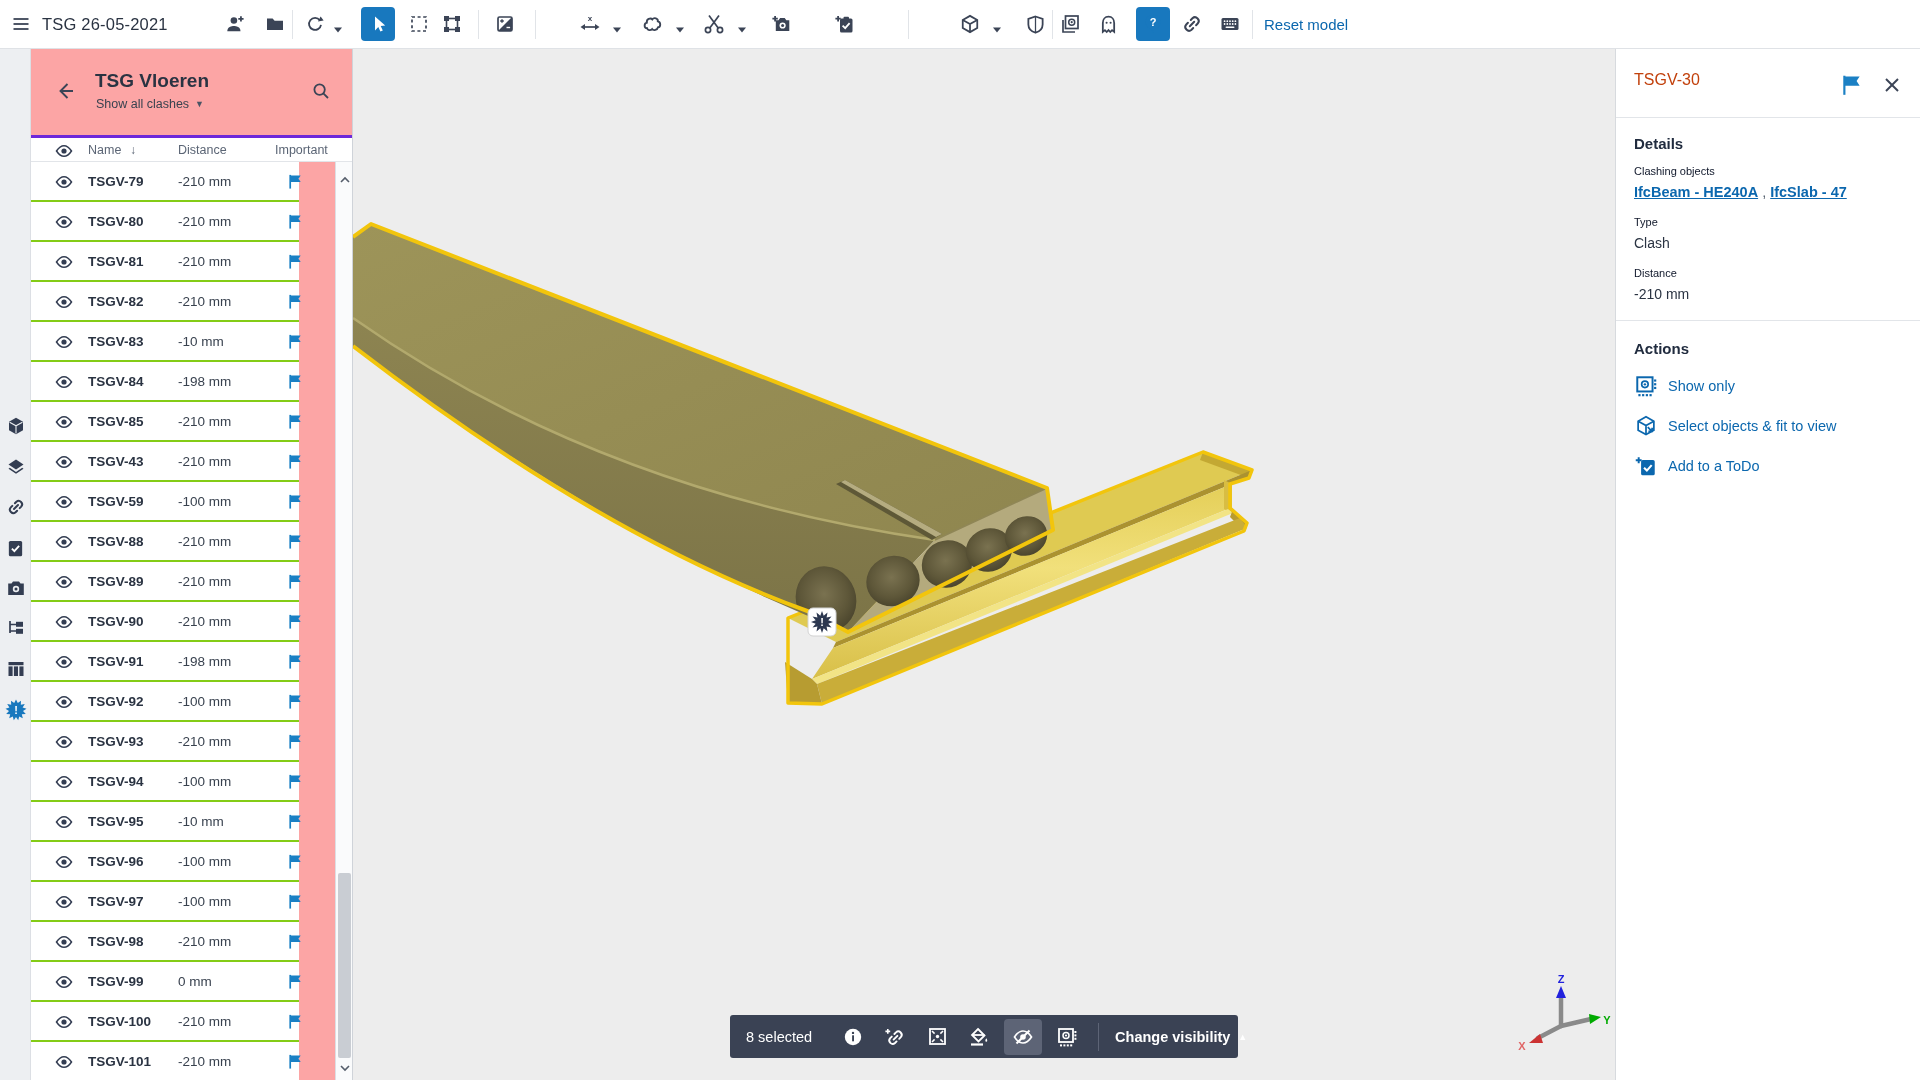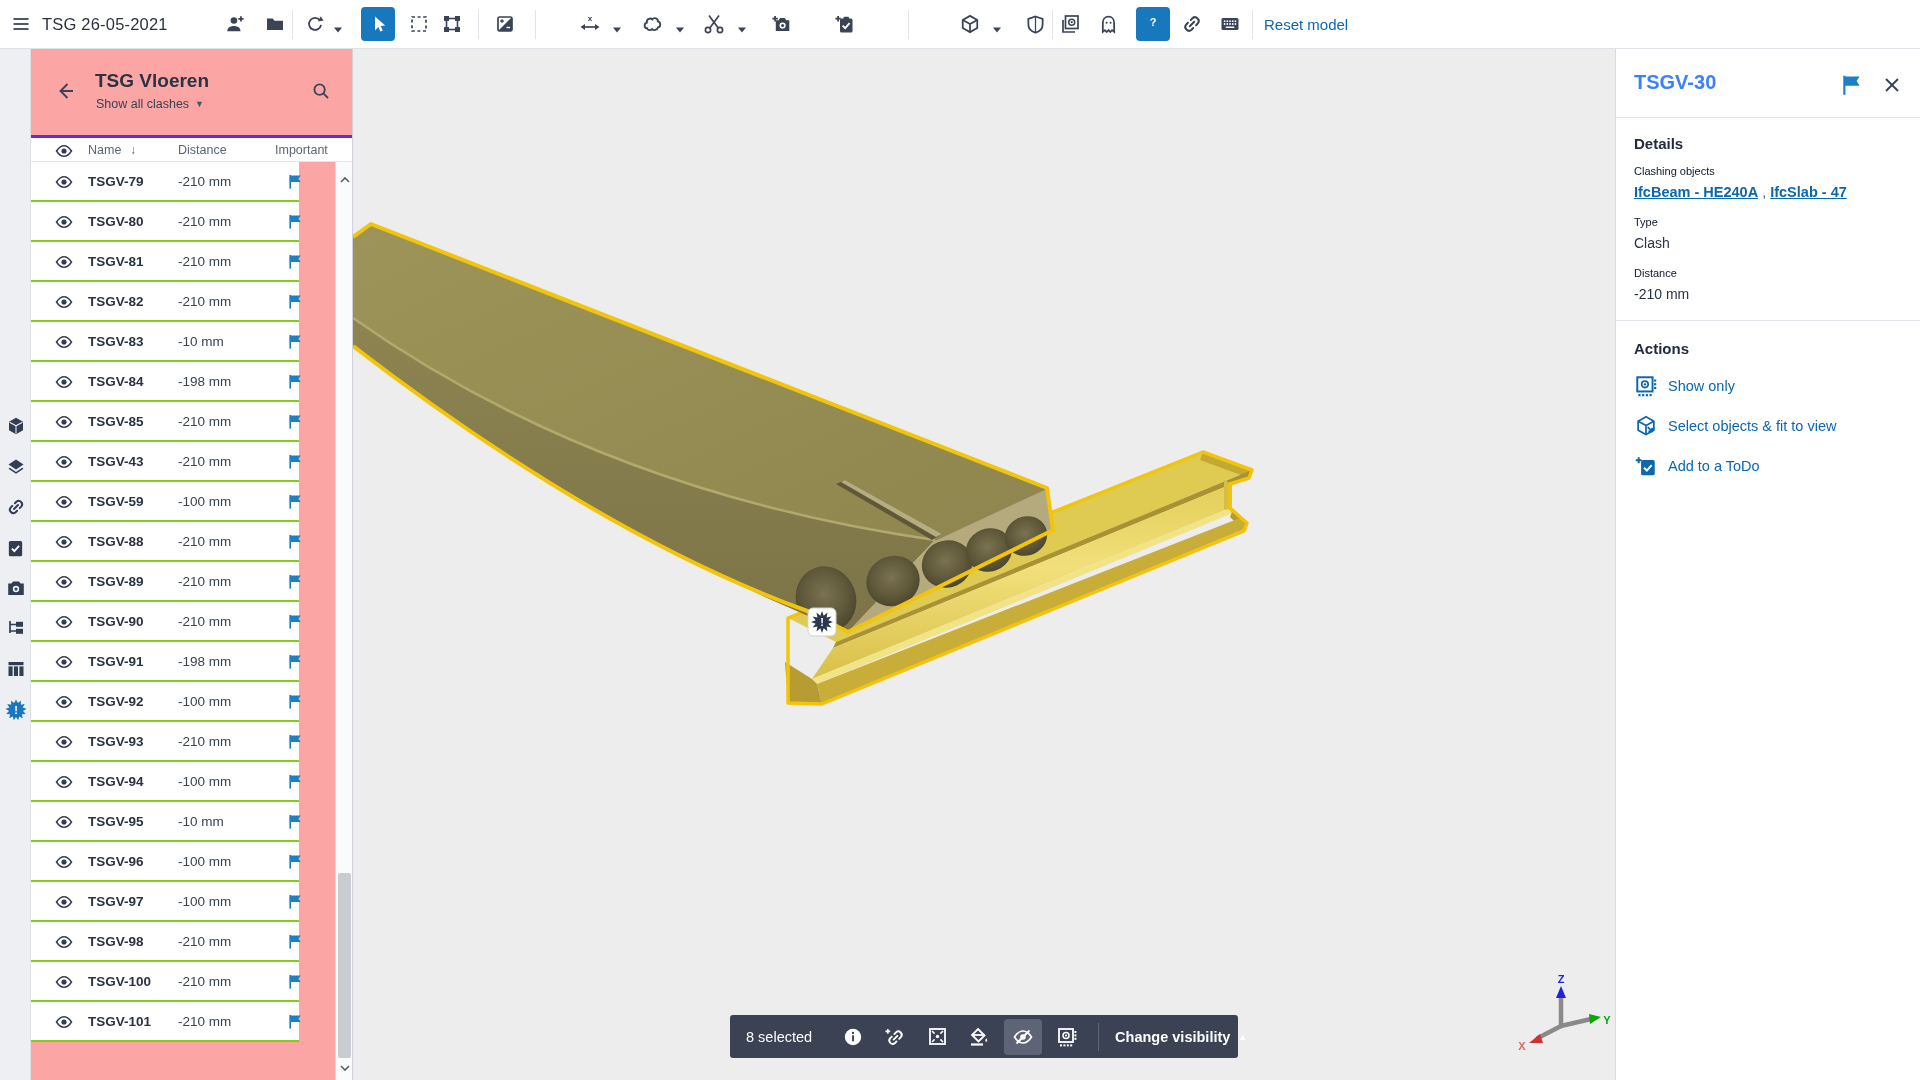--- a/index.html
+++ b/index.html
@@ -53,21 +53,21 @@
   .bb-btn-active { width:38px; height:36px; background:#5d6476; border-radius:4px; display:flex; align-items:center; justify-content:center; margin:0 4px; cursor:pointer; flex:none; }
   .bb-divider { width:1px; height:28px; background:#5d6476; margin:0 10px; flex:none; }
   #bb-changevis { font-size:14.5px; font-weight:700; color:#fff; margin-left:6px; cursor:pointer; white-space:nowrap; }
   #bb-vis-caret { color:#fff; font-size:9px; margin-left:8px; cursor:pointer; }
 
   
   #axis { position:absolute; left:1160px; top:925px; width:100px; height:90px; z-index:10; }
 
   
   #panel { position:absolute; left:1615px; top:49px; width:305px; height:1031px; background:#fff; border-left:1px solid #d7dade; z-index:20; }
-  #p-title { position:absolute; left:18px; top:22px; font-size:20px; font-weight:700; color:#3b82f6; }
+  #p-title { position:absolute; left:18px; top:22px; font-size:16px; font-weight:400; color:#c2410c; }
   #p-flag { position:absolute; left:224px; top:24px; width:24px; height:24px; cursor:pointer; }
   #p-close { position:absolute; left:263px; top:23px; width:26px; height:26px; cursor:pointer; display:flex; align-items:center; justify-content:center; color:#3b4456; font-size:20px; }
   .p-divider { position:absolute; left:0; width:305px; height:1px; background:#e2e5e9; }
   .p-h { position:absolute; left:18px; font-size:15px; font-weight:700; color:#212c3f; }
   .p-label { position:absolute; left:18px; font-size:11px; color:#0f172a; }
   .p-value { position:absolute; left:18px; font-size:14px; color:#2a3342; }
   #p-links { position:absolute; left:18px; top:135px; font-size:14.5px; }
   #p-links a { color:#0b67ae; font-weight:700; text-decoration:underline; cursor:pointer; }
   #p-links .comma { color:#55606e; font-weight:400; }
   .p-action { position:absolute; left:18px; width:270px; height:28px; display:flex; align-items:center; cursor:pointer; }
@@ -621,20 +621,32 @@
             <circle cx="9" cy="9" r="2.6" fill="#333d52"></circle>
           </svg>
           <span class="row-name">TSGV-98</span>
           <span class="row-dist">-210 mm</span>
           <svg class="row-flag" viewBox="0 0 18 18">
             <line x1="3.4" y1="2" x2="3.4" y2="16.5" stroke="#1b80c4" stroke-width="1.8"></line>
             <path d="M3.4,2.6 H14.5 L12.2,6 L14.5,9.4 H3.4 Z" fill="#1b80c4"></path>
           </svg>
         </div>
 
+        <div class="clash-row">
+          <svg class="row-eye" viewBox="0 0 18 18">
+            <path d="M1.5,9 C4,5.2 6.9,3.7 9,3.7 C11.1,3.7 14,5.2 16.5,9 C14,12.8 11.1,14.3 9,14.3 C6.9,14.3 4,12.8 1.5,9 Z" fill="none" stroke="#333d52" stroke-width="1.5"></path>
+            <circle cx="9" cy="9" r="2.6" fill="#333d52"></circle>
+          </svg>
+          <span class="row-name">TSGV-99</span>
+          <span class="row-dist">0 mm</span>
+          <svg class="row-flag" viewBox="0 0 18 18">
+            <line x1="3.4" y1="2" x2="3.4" y2="16.5" stroke="#1b80c4" stroke-width="1.8"></line>
+            <path d="M3.4,2.6 H14.5 L12.2,6 L14.5,9.4 H3.4 Z" fill="#1b80c4"></path>
+          </svg>
+        </div>
 
         <div class="clash-row">
           <svg class="row-eye" viewBox="0 0 18 18">
             <path d="M1.5,9 C4,5.2 6.9,3.7 9,3.7 C11.1,3.7 14,5.2 16.5,9 C14,12.8 11.1,14.3 9,14.3 C6.9,14.3 4,12.8 1.5,9 Z" fill="none" stroke="#333d52" stroke-width="1.5"></path>
             <circle cx="9" cy="9" r="2.6" fill="#333d52"></circle>
           </svg>
           <span class="row-name">TSGV-100</span>
           <span class="row-dist">-210 mm</span>
           <svg class="row-flag" viewBox="0 0 18 18">
             <line x1="3.4" y1="2" x2="3.4" y2="16.5" stroke="#1b80c4" stroke-width="1.8"></line>

